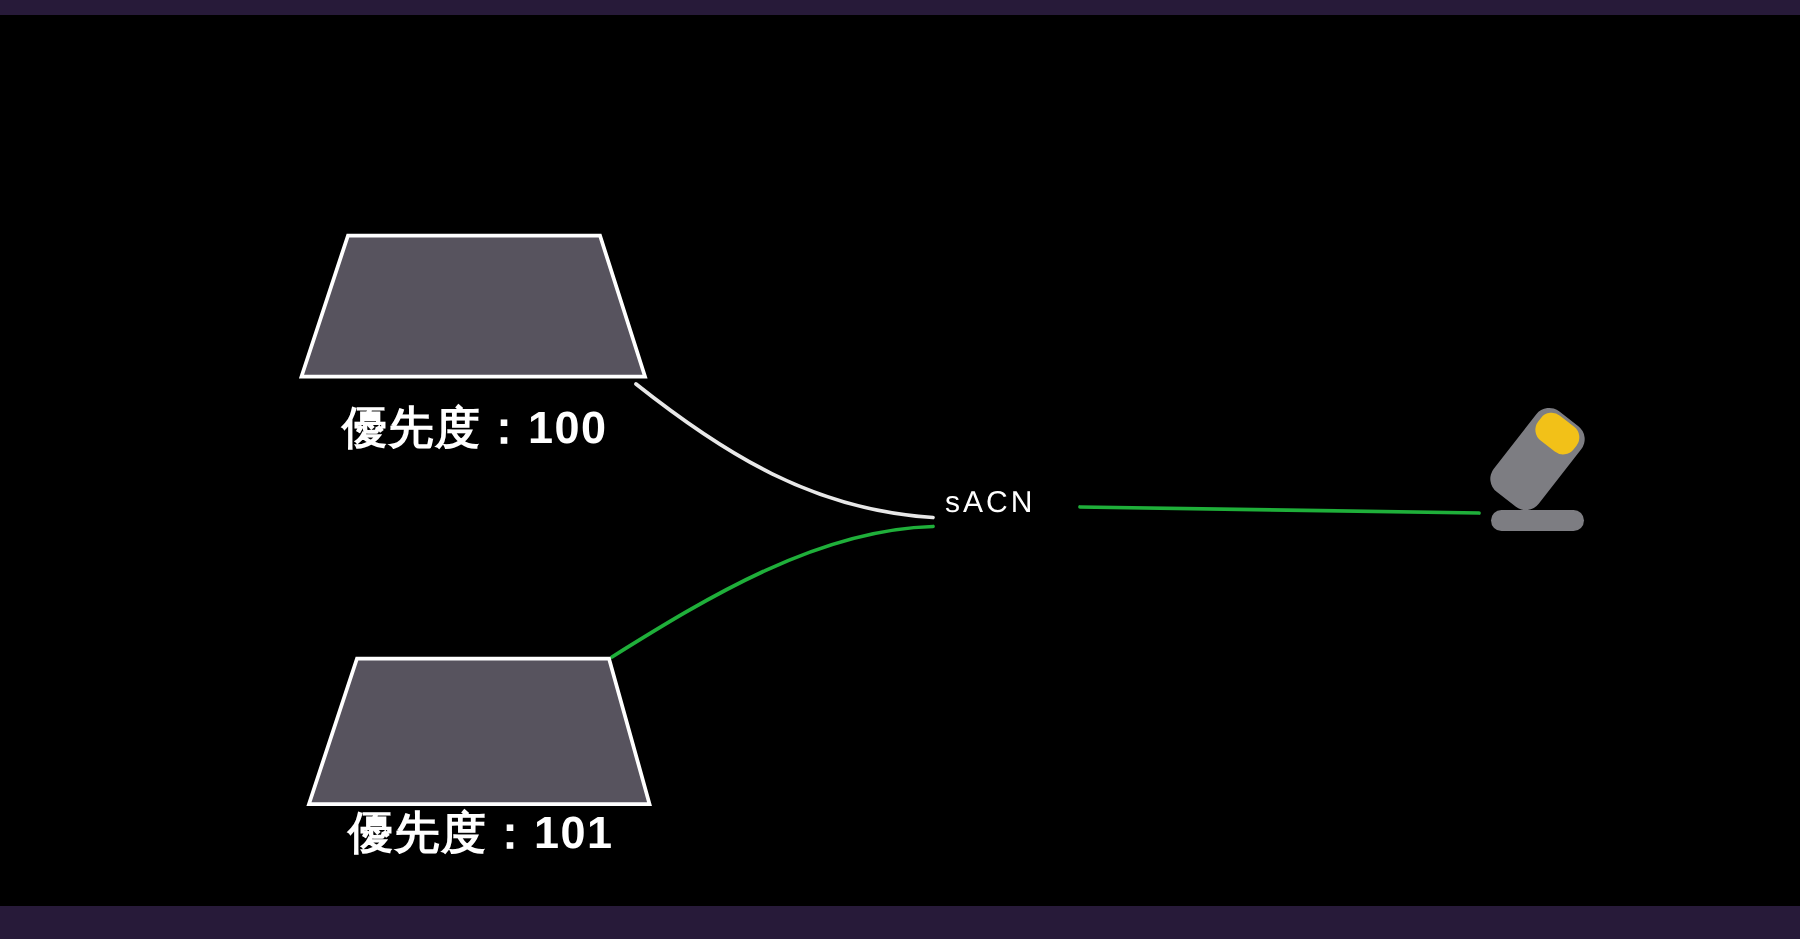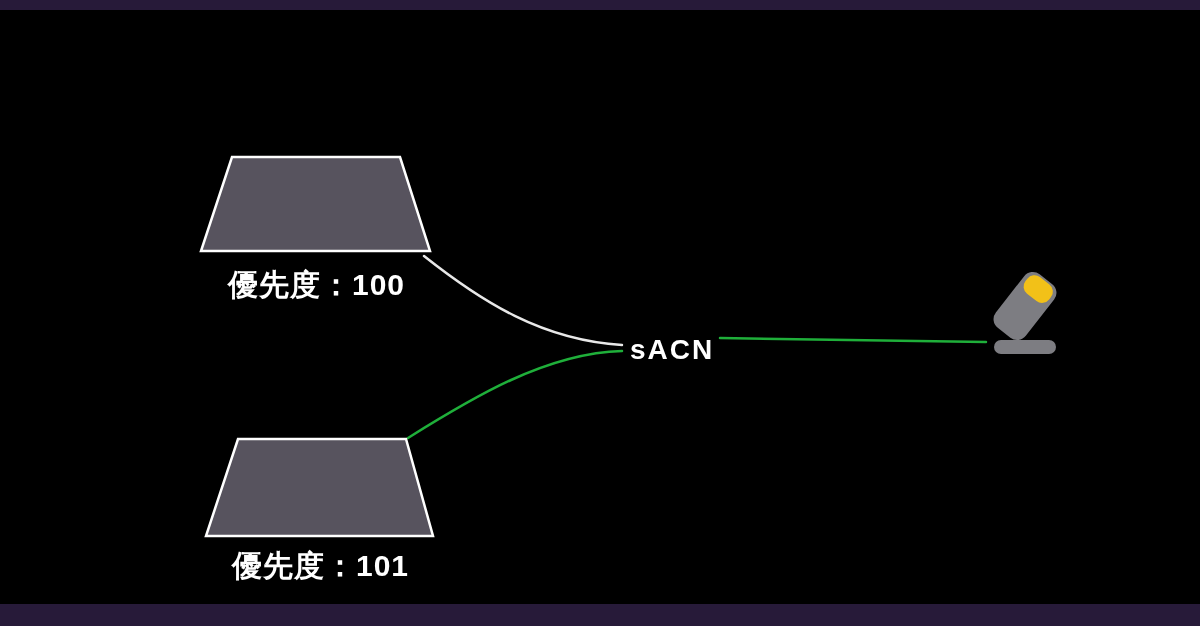--- a/index.html
+++ b/index.html
@@ -52,29 +52,29 @@
 
   .priority-label {
     position: absolute;
     color: var(--text, #fff);
     font-weight: bold;
     font-size: 30px;
     letter-spacing: 1px;
     white-space: nowrap;
   }
   .priority-label.top-label { left: 228px; top: 265px; }
-  .priority-label.bottom-label { left: 232px; top: 546px; }
+  .priority-label.bottom-label { left: 232px; top: 535px; }
 
   .protocol-label {
     position: absolute;
     left: 630px;
-    top: 334px;
+    top: 324px;
     color: var(--text, #fff);
-    font-weight: bold;
-    font-size: 28px;
+    font-weight: normal;
+    font-size: 20px;
     letter-spacing: 2px;
     white-space: nowrap;
   }
 </style>
 </head>
 <body>
 
 <div>
 
   <div class="frame-bar top"></div>

